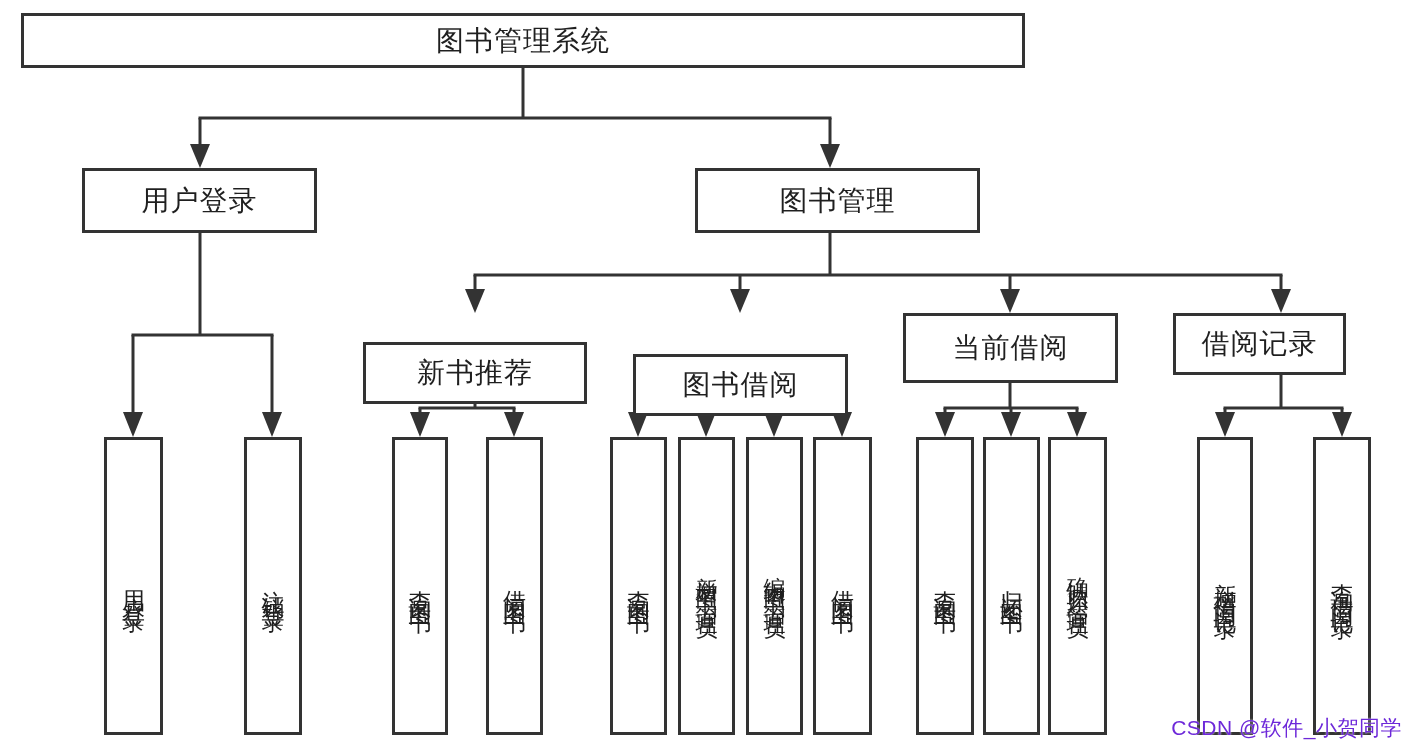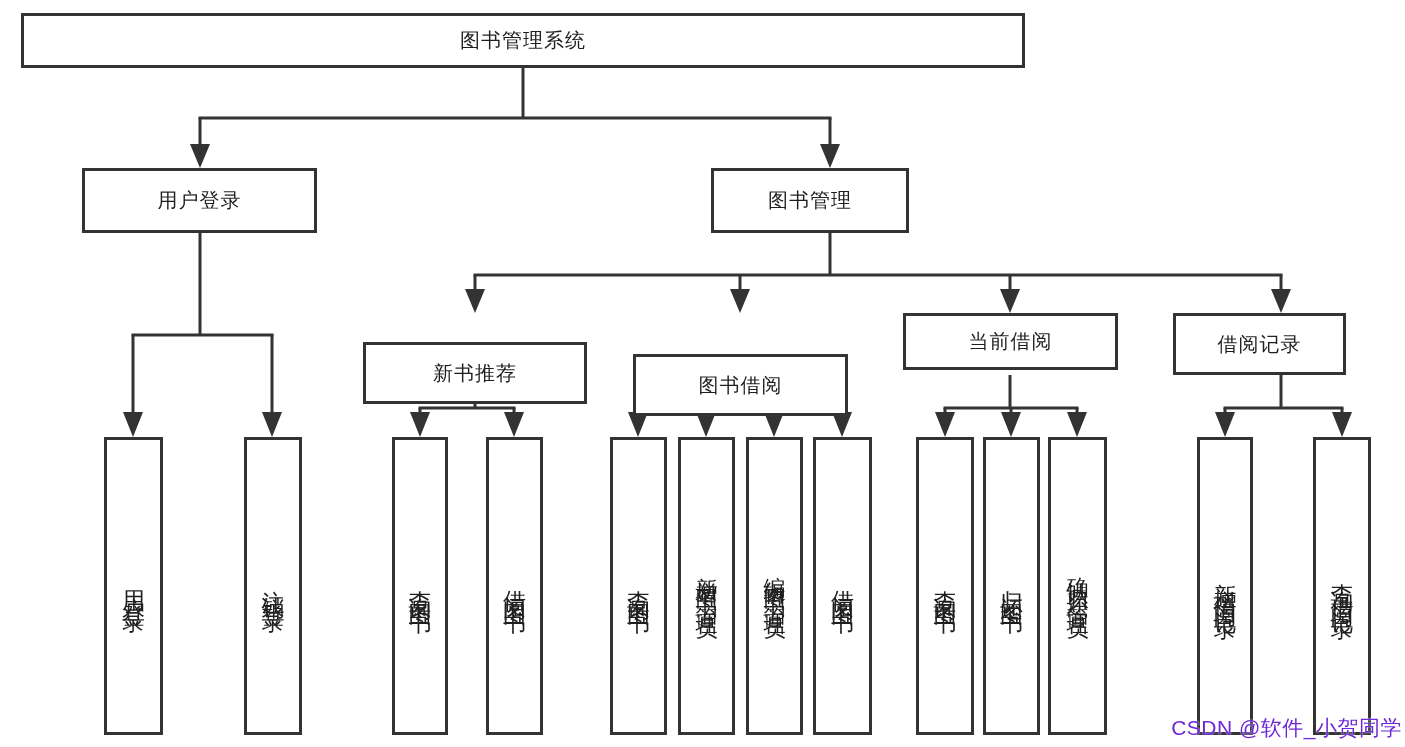--- a/index.html
+++ b/index.html
@@ -21,21 +21,21 @@
   #connectors polygon { fill: #333333; }
   .node {
     position: absolute;
     box-sizing: border-box;
     background: #ffffff;
     border: 3px solid #333333;
     display: flex;
     align-items: center;
     justify-content: center;
     color: #1f1f1f;
-    font-size: 20px;
+    font-size: 28px;
     letter-spacing: 1px;
     white-space: nowrap;
     z-index: 2;
   }
   .vnode {
     writing-mode: vertical-rl;
     font-size: 23px;
     letter-spacing: 7px;
     line-height: 1;
     white-space: normal;
@@ -115,25 +115,25 @@
     <line x1="1223.5" y1="408" x2="1343.5" y2="408"></line>
     <line x1="1225" y1="408" x2="1225" y2="419"></line>
     <polygon points="1215,412 1235,412 1225,437"></polygon>
     <line x1="1342" y1="408" x2="1342" y2="419"></line>
     <polygon points="1332,412 1352,412 1342,437"></polygon>
   </svg>
 
   <div class="node" style="left:21px; top:13px; width:1004px; height:55px;">图书管理系统</div>
 
   <div class="node" style="left:82px; top:168px; width:235px; height:65px;">用户登录</div>
-  <div class="node" style="left:711px; top:168px; width:198px; height:65px;">图书管理</div>
+  <div class="node" style="left:695px; top:168px; width:285px; height:65px;">图书管理</div>
 
   <div class="node" style="left:363px; top:313px; width:224px; height:62px;margin-top:29px;">新书推荐</div>
   <div class="node" style="left:633px; top:313px; width:215px; height:62px;margin-top:41px;">图书借阅</div>
-  <div class="node" style="left:903px; top:313px; width:215px; height:57px;">当前借阅</div>
+  <div class="node" style="left:903px; top:313px; width:215px; height:70px;">当前借阅</div>
   <div class="node" style="left:1173px; top:313px; width:173px; height:62px;">借阅记录</div>
 
   <div class="node vnode" style="left:104px; top:437px; width:59px; height:298px;">用户登录</div>
   <div class="node vnode" style="left:244px; top:437px; width:58px; height:298px;">注销登录</div>
 
   <div class="node vnode" style="left:392px; top:437px; width:56px; height:298px;">查询图书</div>
   <div class="node vnode" style="left:486px; top:437px; width:57px; height:298px;">借阅图书</div>
 
   <div class="node vnode" style="left:610px; top:437px; width:57px; height:298px;">查询图书</div>
   <div class="node vnode long" style="left:678px; top:437px; width:57px; height:298px;">新增图书（管理员）</div>

